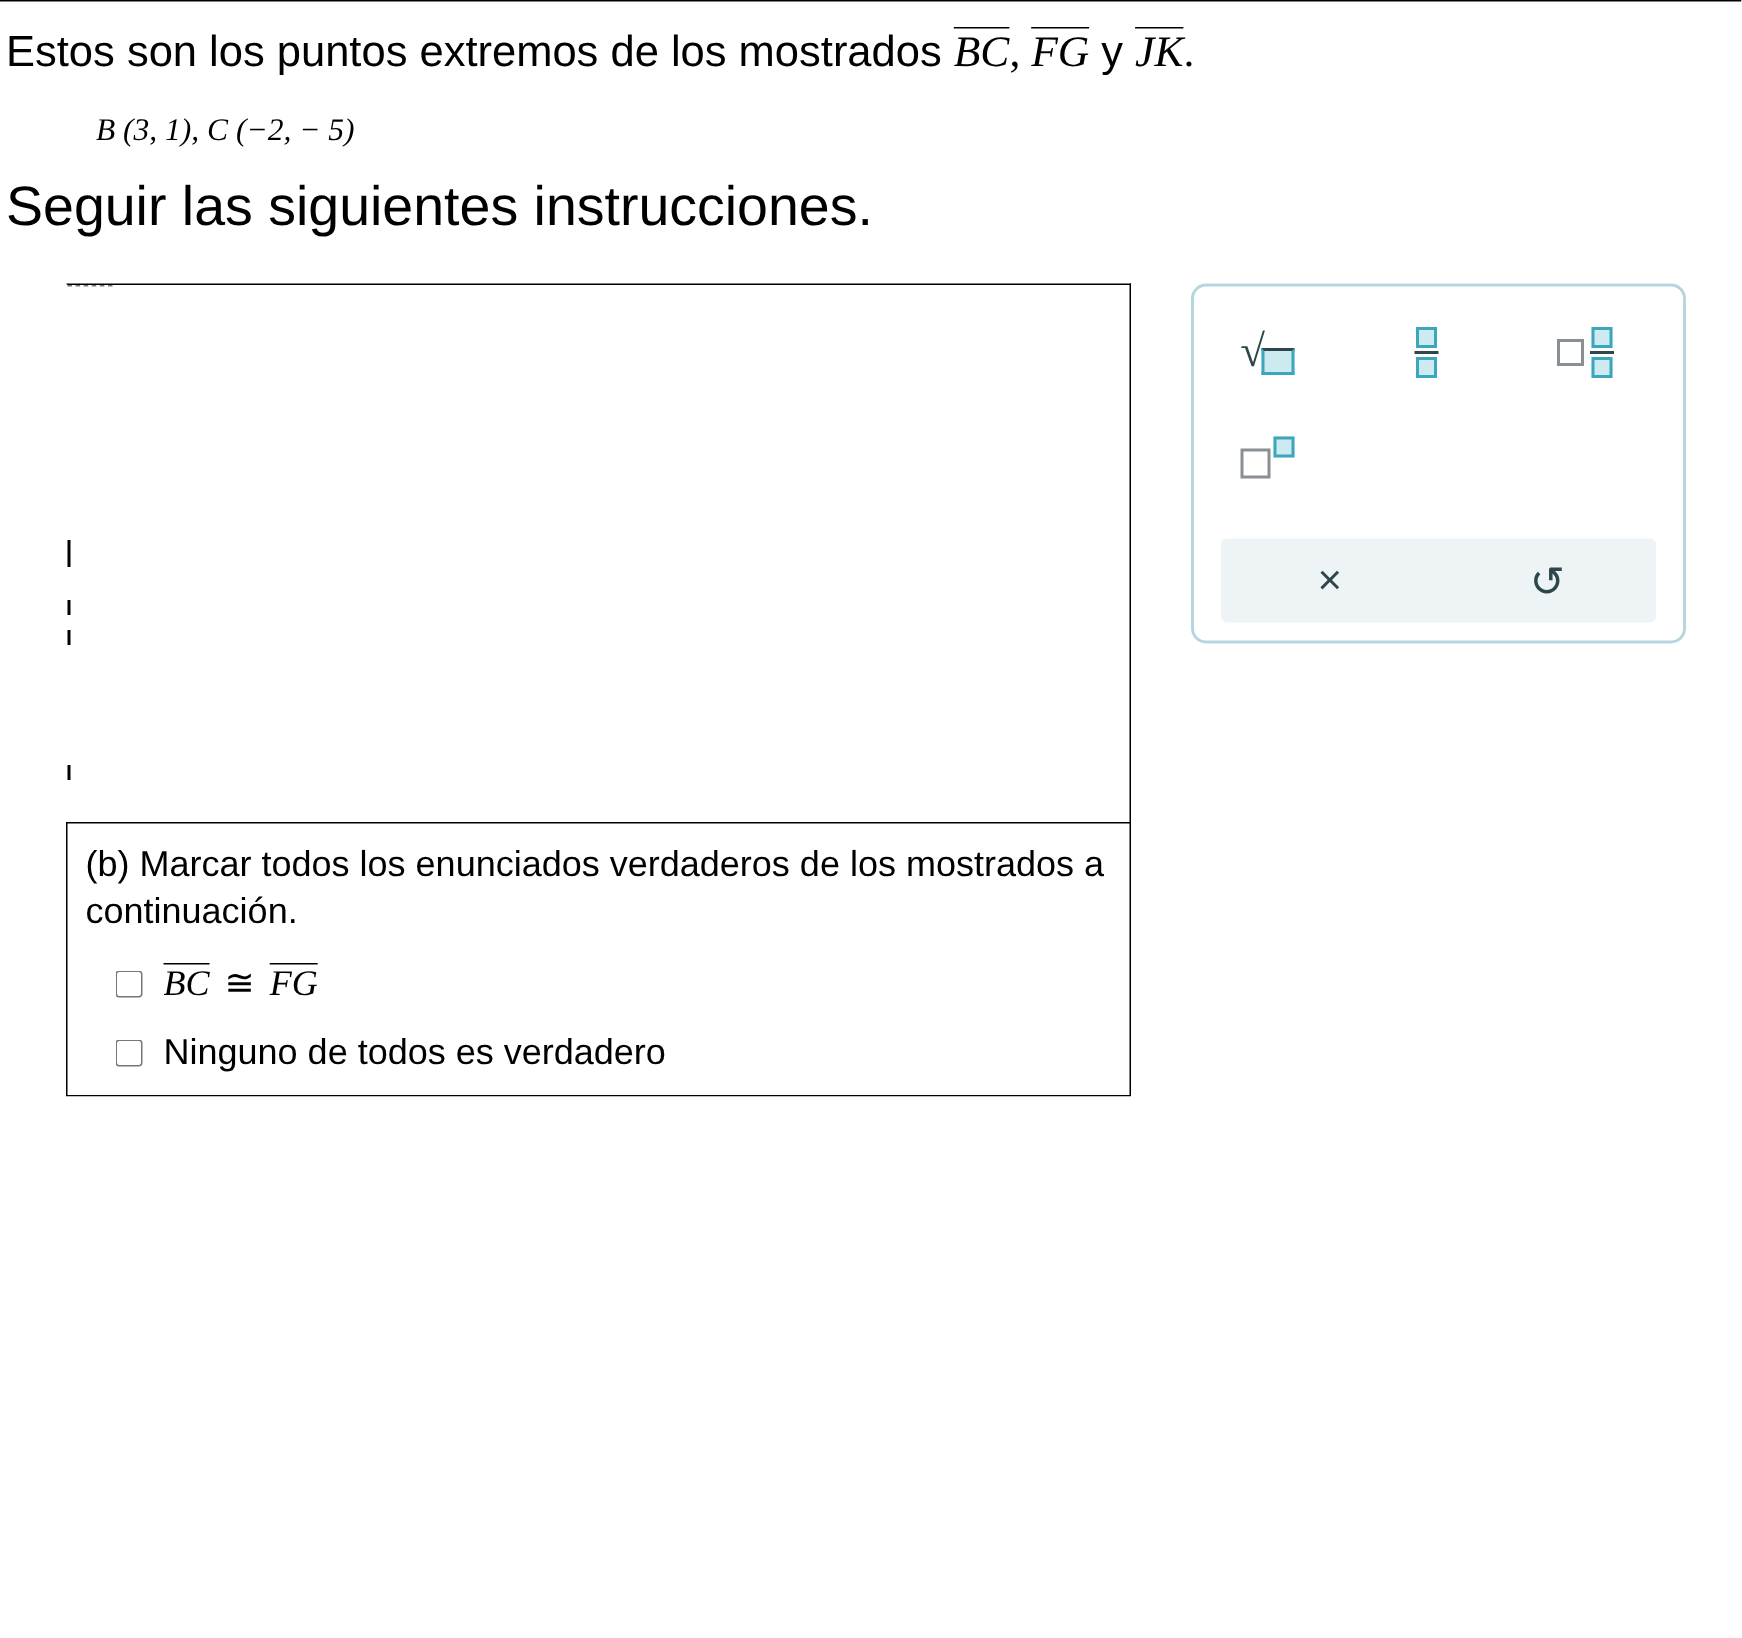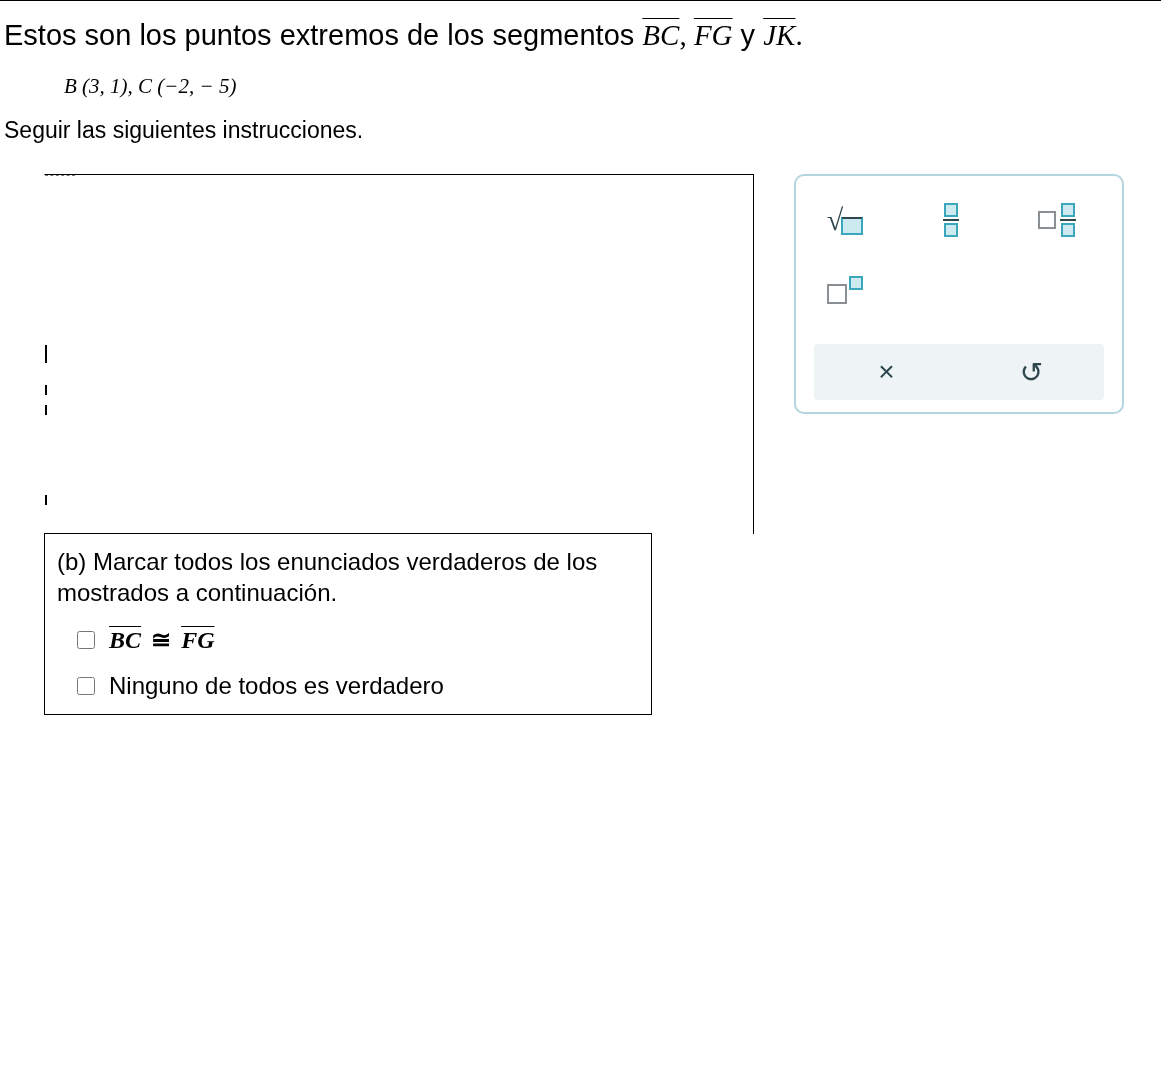--- a/index.html
+++ b/index.html
@@ -34,21 +34,21 @@
   }
   .points-block {
     margin-left: 60px;
     font-family: "Times New Roman", Times, serif;
     font-size: 21px;
   }
   .points-block .row {
     margin-bottom: 16px;
   }
   .instr-line {
-    font-size: 23px;
+    font-size: 37px;
     margin-top: 18px;
     margin-bottom: 30px;
   }
   .lower-area {
     display: flex;
     align-items: flex-start;
     gap: 40px;
     padding-left: 40px;
   }
   .work-column {
@@ -71,21 +71,21 @@
     border-top: 1px dashed #777;
   }
   .tick {
     position: absolute;
     left: 0;
     width: 2px;
     height: 18px;
     background: #000;
   }
   .part-b-box {
-    width: 608px;
+    width: 710px;
     border: 1px solid #000;
     box-sizing: border-box;
     padding: 12px 12px 10px 12px;
     margin-top: -1px;
   }
   .part-b-prompt {
     font-size: 24px;
     line-height: 1.3;
     margin-bottom: 18px;
   }
@@ -97,21 +97,20 @@
     margin: 0 0 18px 20px;
     font-family: "Times New Roman", Times, serif;
   }
   .choice-row input[type="checkbox"] {
     width: 18px;
     height: 18px;
     margin: 0;
   }
   .choice-row .math {
     font-style: italic;
-    font-weight: bold;
   }
   .choice-row .plain {
     font-family: Verdana, Arial, sans-serif;
   }
   .cong {
     font-style: normal;
     padding: 0 4px;
   }
 
   
@@ -205,21 +204,21 @@
   }
 </style>
 </head>
 <body>
 
 <div class="top-rule"></div>
 
 <div class="content">
 
   <div class="prompt-line">
-    <span>Estos son los puntos extremos de los segmentos </span>
+    <span>Estos son los puntos extremos de los mostrados </span>
     <span class="mathvar overline">BC</span><span class="mathnum">, </span>
     <span class="mathvar overline">FG</span><span> y </span>
     <span class="mathvar overline">JK</span><span class="mathnum">.</span>
   </div>
 
   <div class="points-block">
     <div class="row"><span class="mathvar">B (3,  1), C (−2,  − 5)</span></div>
   </div>
 
   <div class="instr-line">Seguir las siguientes instrucciones.</div>

